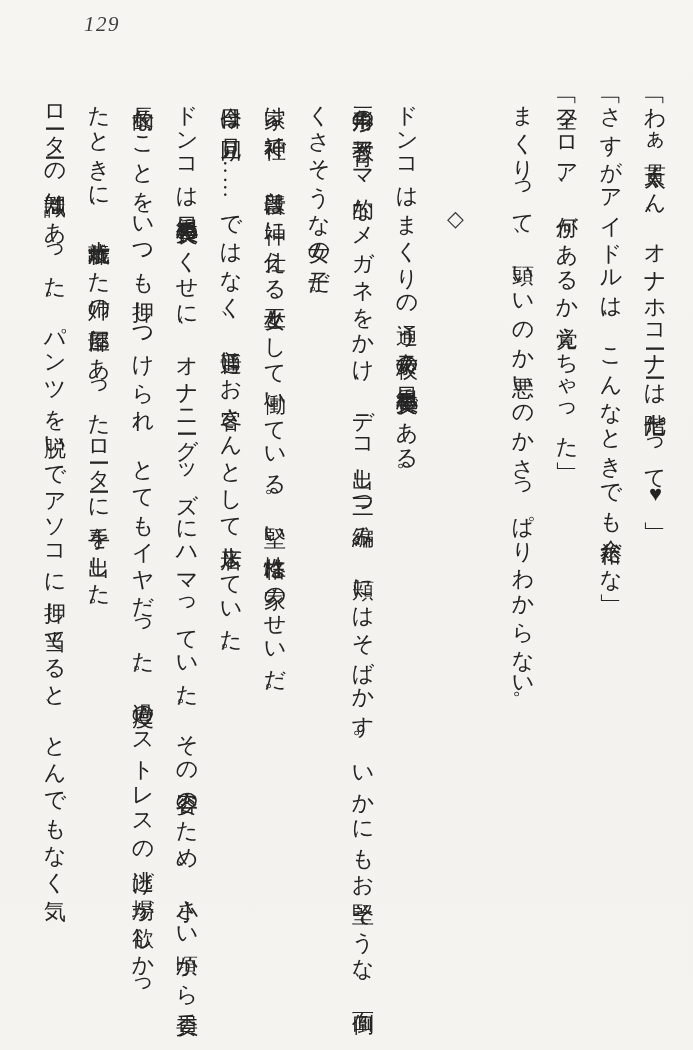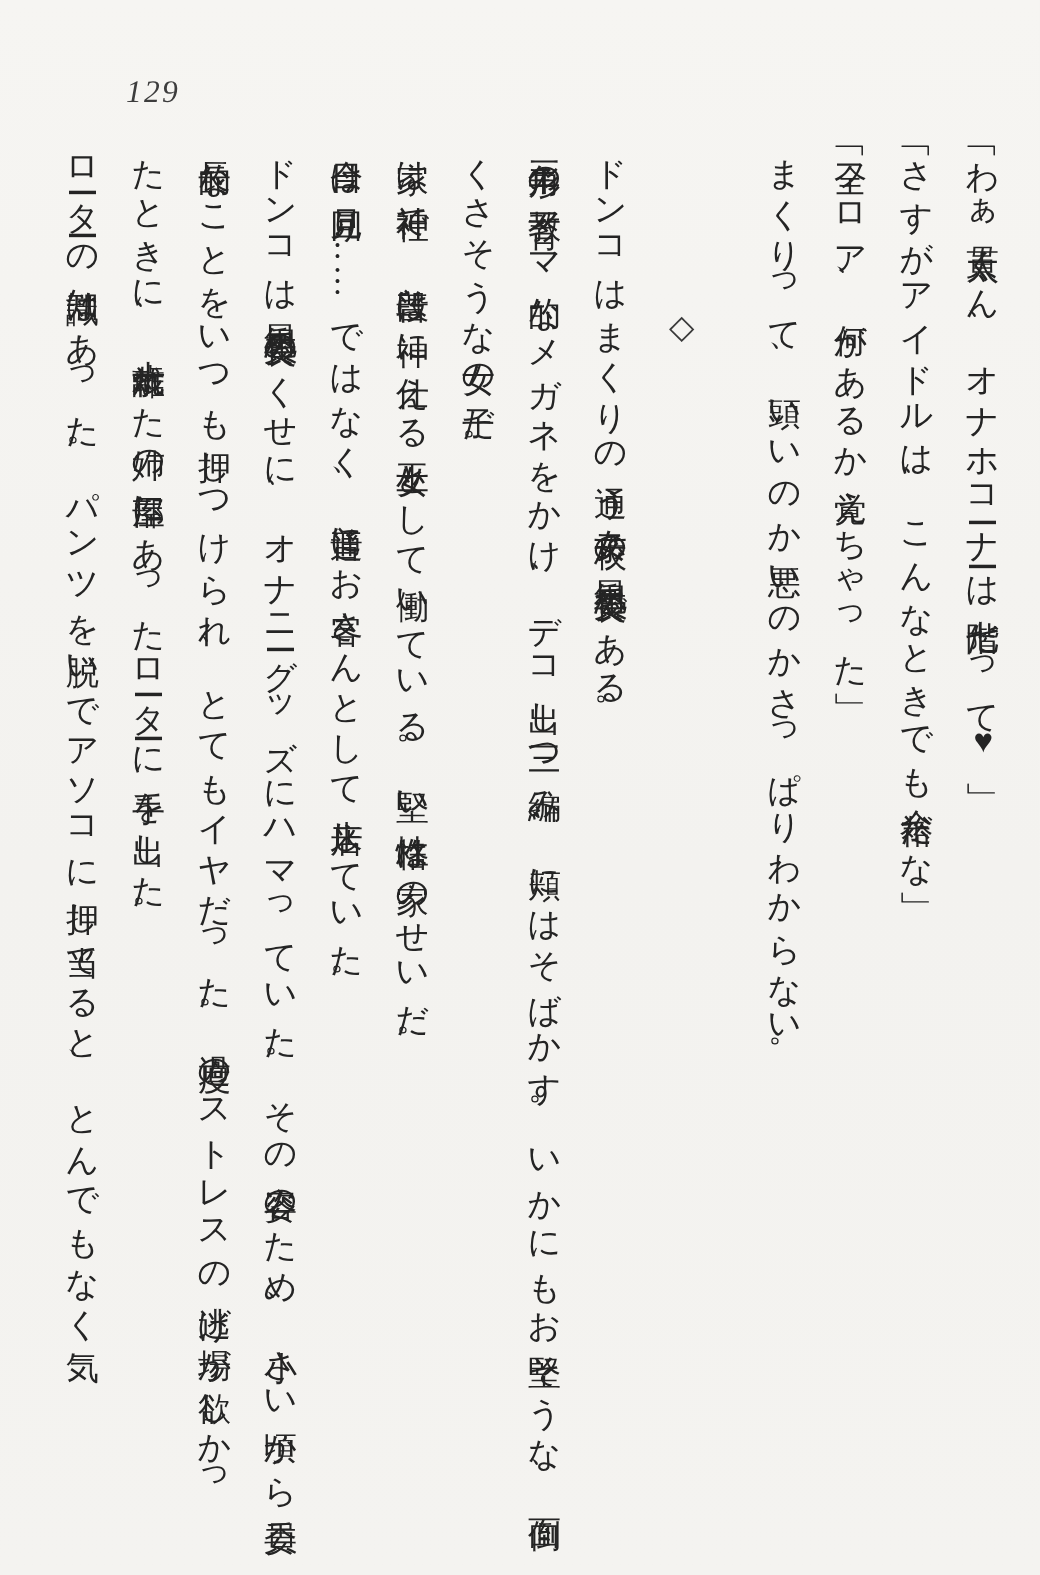--- a/index.html
+++ b/index.html
@@ -20,21 +20,20 @@
     background: linear-gradient(180deg, #f6f5f2 0%, #f3f2ef 55%, #f4f3f0 100%);
   }
   .page-number {
     position: absolute;
     top: 12px;
     left: 84px;
     font-size: 21px;
     font-style: italic;
     color: #3d3d3d;
     letter-spacing: 1.5px;
-    margin-top: 37px;
   }
   .text-block {
     position: absolute;
     top: 90px;
     right: 16px;
     height: 910px;
     writing-mode: vertical-rl;
     text-orientation: mixed;
     font-size: 22px;
     line-height: 44px;

